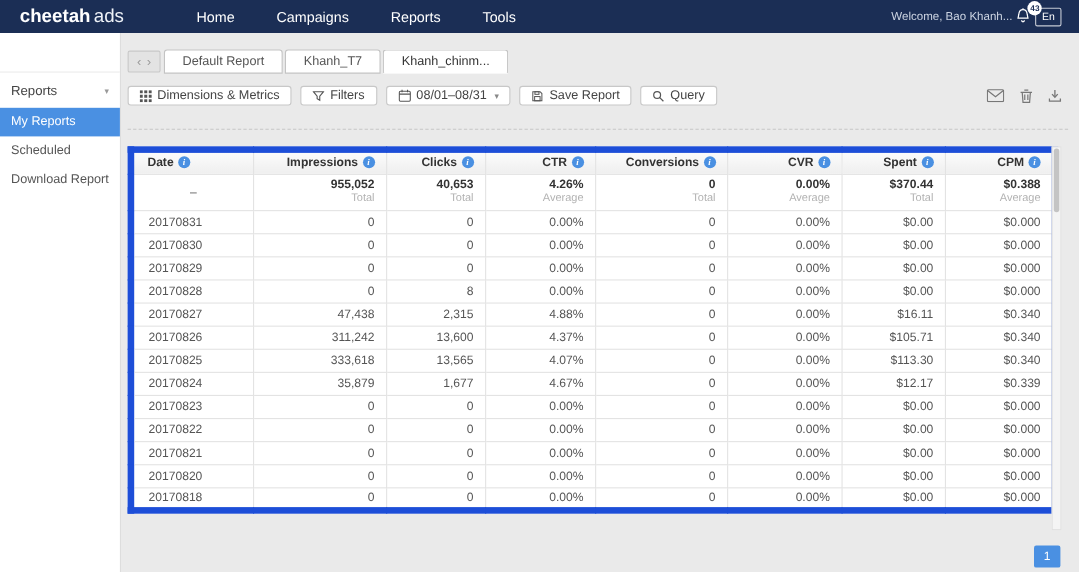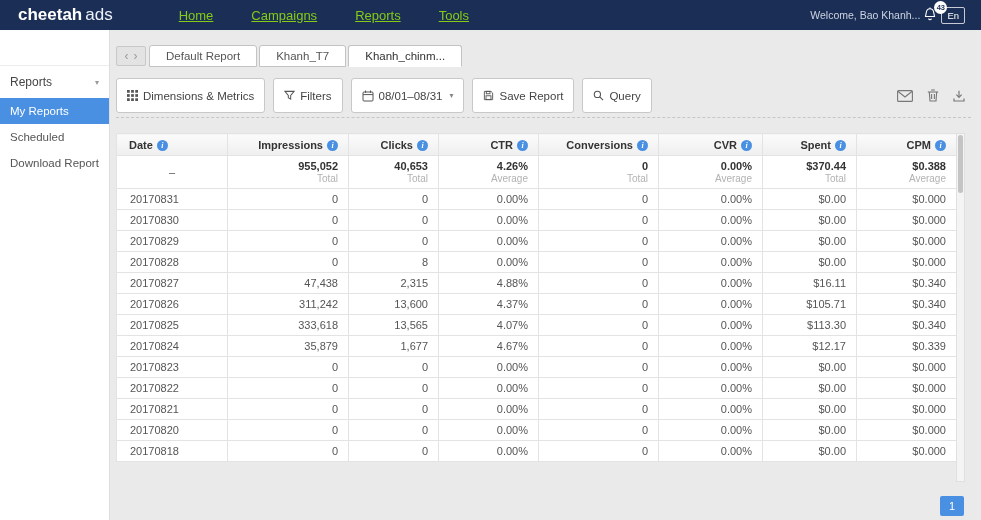--- a/index.html
+++ b/index.html
@@ -10,21 +10,21 @@
     font-family:"Liberation Sans","DejaVu Sans",sans-serif;
     background:#eaeaea; color:#333;
   }
   
   .navbar { position:absolute; top:0; left:0; width:981px; height:30px;
     background:#1b2e55; display:flex; align-items:center; z-index:10; }
   .brand { margin-left:18px; font-size:17px; color:#fff; cursor:pointer; white-space:nowrap; }
   .brand-bold { font-weight:bold; }
   .brand-light { font-weight:normal; color:#eef2f8; margin-left:3px; }
   .nav-items { display:flex; margin-left:66px; gap:38px; }
-  .nav-item { color:#84cc16; font-size:13px; cursor:pointer;text-decoration:underline; }
+  .nav-item { color:#ffffff; font-size:13px; cursor:pointer; }
   .nav-right { margin-left:auto; display:flex; align-items:center; gap:2px; margin-right:16px; }
   .welcome { color:#ccd4e2; font-size:10.5px; }
   .bell-wrap { position:relative; width:17px; height:18px; cursor:pointer; }
   .badge { position:absolute; top:-5px; right:-8px; background:#fff; color:#1b2e55;
     font-size:7.5px; font-weight:bold; min-width:13px; height:13px; border-radius:7px;
     text-align:center; line-height:13px; }
   .lang { border:1px solid rgba(255,255,255,.75); color:#fff; font-size:9.5px;
     padding:2px 5px; border-radius:2px; cursor:pointer; }
   
   .sidebar { position:absolute; top:30px; left:0; width:110px; height:490px;
@@ -43,33 +43,33 @@
   .tab-arrows { width:30px; height:20px; background:#e3e3e3; border:1px solid #c8c8c8;
     border-radius:2px; color:#9a9a9a; font-size:12px; display:flex; align-items:center;
     justify-content:center; gap:5px; margin-right:3px; cursor:pointer; }
   .tab { height:22px; line-height:21px; padding:0 16px; background:#ffffff;
     border:1px solid #c3c3c3; margin-right:2px; font-size:11.5px; color:#555;
     border-radius:3px 3px 0 0; cursor:pointer; white-space:nowrap; }
   .tab.active { background:#fff; color:#333; border-bottom-color:#fff; }
   
   .toolbar { position:absolute; top:48px; left:6px; right:8px; display:flex;
     align-items:center; gap:8px; }
-  .tbtn { height:35px; background:#fff; border:1px solid #c8c8c8; border-radius:3px;
+  .tbtn { height:18px; background:#fff; border:1px solid #c8c8c8; border-radius:3px;
     display:inline-flex; align-items:center; gap:5px; padding:0 10px;
     font-size:11.5px; color:#444; cursor:pointer; white-space:nowrap; }
   .tbtn svg { flex:none; }
   .caret { color:#888; font-size:8px; margin-left:2px; }
   .toolbar-right { margin-left:auto; display:flex; gap:14px; align-items:center; margin-right:8px; }
   .icon-btn { color:#777; cursor:pointer; display:inline-flex; }
   
   .dashed { position:absolute; top:87px; left:6px; right:10px; border-top:1px dashed #c6c6c6; }
   
   .table-wrap { position:absolute; top:103px; left:6px; }
   table { border-collapse:collapse; background:#fff; table-layout:fixed; width:840px;
-    font-size:11px; border:1px solid #1d4ed8; }
+    font-size:11px; border:6px solid #1d4ed8; }
   th, td { border:1px solid #e3e3e3; overflow:hidden; white-space:nowrap; }
   thead th { height:22px; background:linear-gradient(#fbfbfb,#efefef);
     font-weight:bold; color:#333; font-size:11px; cursor:pointer; }
   .col-date { text-align:left; padding-left:12px; }
   .col-num { text-align:right; padding-right:10px;margin-top:24px; }
   tbody td { height:21px; color:#555; }
   .cell-date { text-align:left; padding-left:13px; }
   .cell-num { text-align:right; padding-right:10px; }
   .totals-row td { height:33px; vertical-align:middle; }
   .totals-dash { text-align:center; padding-left:0; color:#555; }

